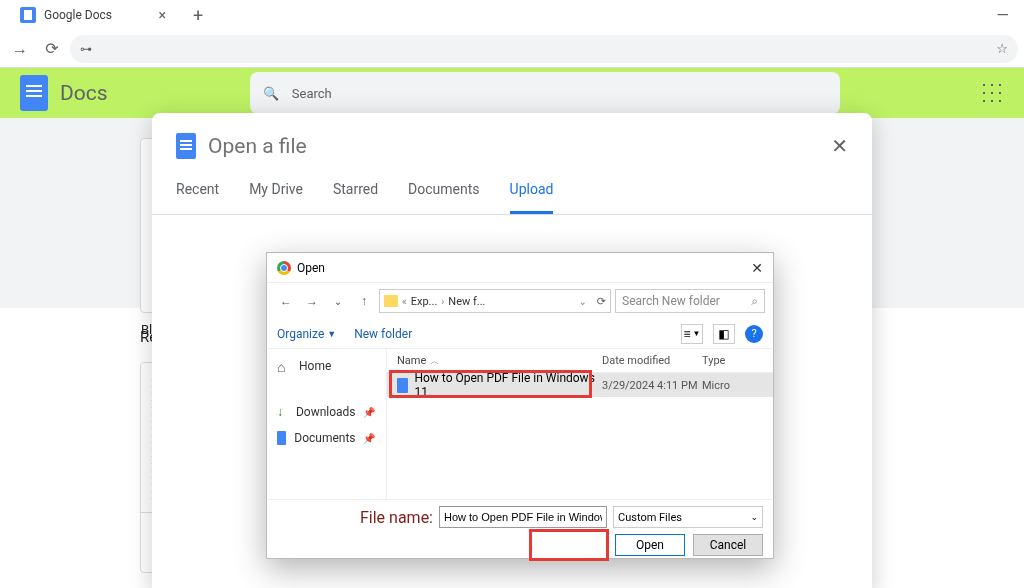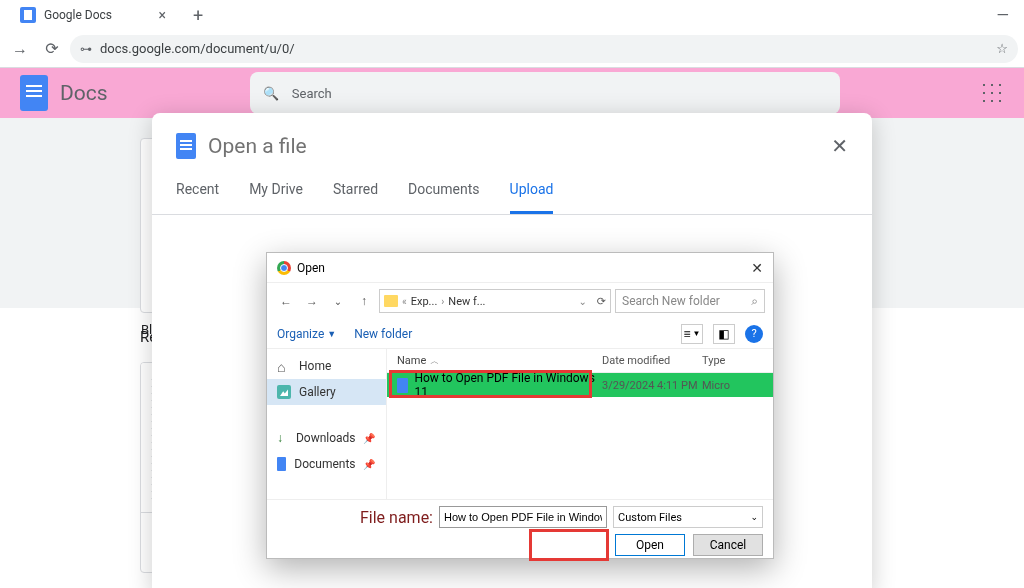--- a/index.html
+++ b/index.html
@@ -19,21 +19,21 @@
     .addr-bar .nav-btn { width: 28px; height: 28px; display: flex; align-items: center; justify-content: center; color: #5f6368; font-size: 16px; border-radius: 50%; }
     .omnibox { flex: 1; height: 28px; background: #f1f3f4; border-radius: 14px; display: flex; align-items: center; padding: 0 10px; gap: 8px; color: #3c4043; font-size: 13px; }
     .omnibox .secure { color: #5f6368; font-size: 12px; }
     .ext-icons { display: flex; align-items: center; gap: 10px; padding: 0 6px; }
     .ext-icon { width: 20px; height: 20px; display: flex; align-items: center; justify-content: center; font-size: 14px; color: #5f6368; }
     .abp { width: 18px; height: 18px; background: #e53935; border-radius: 50%; color: #fff; font-size: 8px; font-weight: bold; display: flex; align-items: center; justify-content: center; }
     .green-dot { width: 16px; height: 16px; background: #34a853; border-radius: 50%; }
 
     
     .docs-home { position: absolute; top: 68px; left: 0; right: 0; bottom: 0; background: #f1f3f4; }
-    .docs-header { height: 50px; background: #f9a8d4; display: flex; align-items: center; padding: 0 20px; gap: 12px; }
+    .docs-header { height: 50px; background: #bef264; display: flex; align-items: center; padding: 0 20px; gap: 12px; }
     .docs-logo { width: 28px; height: 36px; background: #4285f4; border-radius: 3px; position: relative; }
     .docs-logo::before { content: ""; position: absolute; left: 6px; right: 6px; top: 10px; height: 2px; background: #fff; box-shadow: 0 5px 0 #fff, 0 10px 0 #fff; }
     .docs-title { font-size: 21px; color: #5f6368; }
     .docs-search { flex: 0 0 590px; margin-left: 130px; height: 42px; background: #f1f3f4; border-radius: 8px; display: flex; align-items: center; padding: 0 14px; gap: 12px; color: #5f6368; }
     .apps-icon { margin-left: auto; width: 24px; height: 24px; background: radial-gradient(circle, #5f6368 1.5px, transparent 1.5px); background-size: 8px 8px; background-position: center; }
 
     .template-strip { height: 190px; background: #f1f3f4; padding: 20px 140px; }
     .template-card { width: 138px; height: 175px; background: #fff; border: 1px solid #dadce0; border-radius: 4px; position: relative; }
     .template-label { position: absolute; bottom: -25px; left: 0; font-size: 13px; color: #202124; }
 
@@ -92,21 +92,21 @@
     .nd-icon-down::before { content: "↓"; font-weight: bold; color: #2e7d32; }
     .nd-icon-doc { background: #4285f4; border-radius: 1px; width: 11px; height: 14px; }
     .nd-pin { color: #999; font-size: 10px; margin-left: auto; }
 
     .nd-files { flex: 1; }
     .nd-cols { height: 24px; display: flex; align-items: center; border-bottom: 1px solid #eee; font-size: 11px; color: #444; padding-left: 10px; }
     .nd-col-name { flex: 0 0 205px; }
     .nd-col-date { flex: 0 0 100px; }
     .nd-col-type { flex: 1; }
     .nd-sort { font-size: 9px; margin-left: 4px; color: #888; }
-    .nd-row { height: 24px; display: flex; align-items: center; padding-left: 10px; font-size: 12px; background: #22c55e; }
+    .nd-row { height: 24px; display: flex; align-items: center; padding-left: 10px; font-size: 12px; background: #e5e5e5; }
     .nd-row .nd-col-name { display: flex; align-items: center; gap: 6px; }
     .nd-file-icon { width: 12px; height: 15px; background: #4285f4; border-radius: 1px; }
     .nd-col-date, .nd-col-type { color: #555; font-size: 11px; }
     .red-box-1 { position: absolute; border: 3px solid #e53935; pointer-events: none; }
 
     .nd-footer { padding: 6px 10px; border-top: 1px solid #eee; }
     .nd-fn-row { display: flex; align-items: center; gap: 6px; margin-bottom: 6px; }
     .nd-fn-label { font-size: 16px; color: #7f1d1d; }
     .nd-fn-input { width: 168px; height: 22px; border: 1px solid #999; padding: 0 4px; font-size: 11px; }
     .nd-filter { width: 150px; height: 22px; border: 1px solid #ccc; padding: 0 4px; font-size: 11px; display: flex; align-items: center; justify-content: space-between; }
@@ -126,21 +126,20 @@
   </div>
   <div class="new-tab">+</div>
   <div class="win-min">—</div>
 </div>
 
 <div class="addr-bar">
   <div class="nav-btn">→</div>
   <div class="nav-btn">⟳</div>
   <div class="omnibox">
     <span class="secure">⊶</span>
-    <span>docs.google.com/document/u/0/</span>
     <span style="margin-left:auto; color:#5f6368;">☆</span>
   </div>
 </div>
 
 <div class="docs-home">
   <div class="docs-header">
     <div class="docs-logo"></div>
     <div class="docs-title">Docs</div>
     <div class="docs-search">
       <span>🔍</span>
@@ -223,24 +222,20 @@
       <div class="nd-view-btn">◧</div>
       <div class="nd-help">?</div>
     </div>
   </div>
   <div class="nd-body">
     <div class="nd-sidebar">
       <div class="nd-side-item">
         <span class="nd-side-icon nd-icon-home"></span>
         <span>Home</span>
       </div>
-      <div class="nd-side-item selected">
-        <span class="nd-side-icon nd-icon-gallery"></span>
-        <span>Gallery</span>
-      </div>
       <div style="height:20px;"></div>
       <div class="nd-side-item">
         <span class="nd-side-icon nd-icon-down"></span>
         <span>Downloads</span>
         <span class="nd-pin">📌</span>
       </div>
       <div class="nd-side-item">
         <span class="nd-side-icon nd-icon-doc"></span>
         <span>Documents</span>
         <span class="nd-pin">📌</span>

